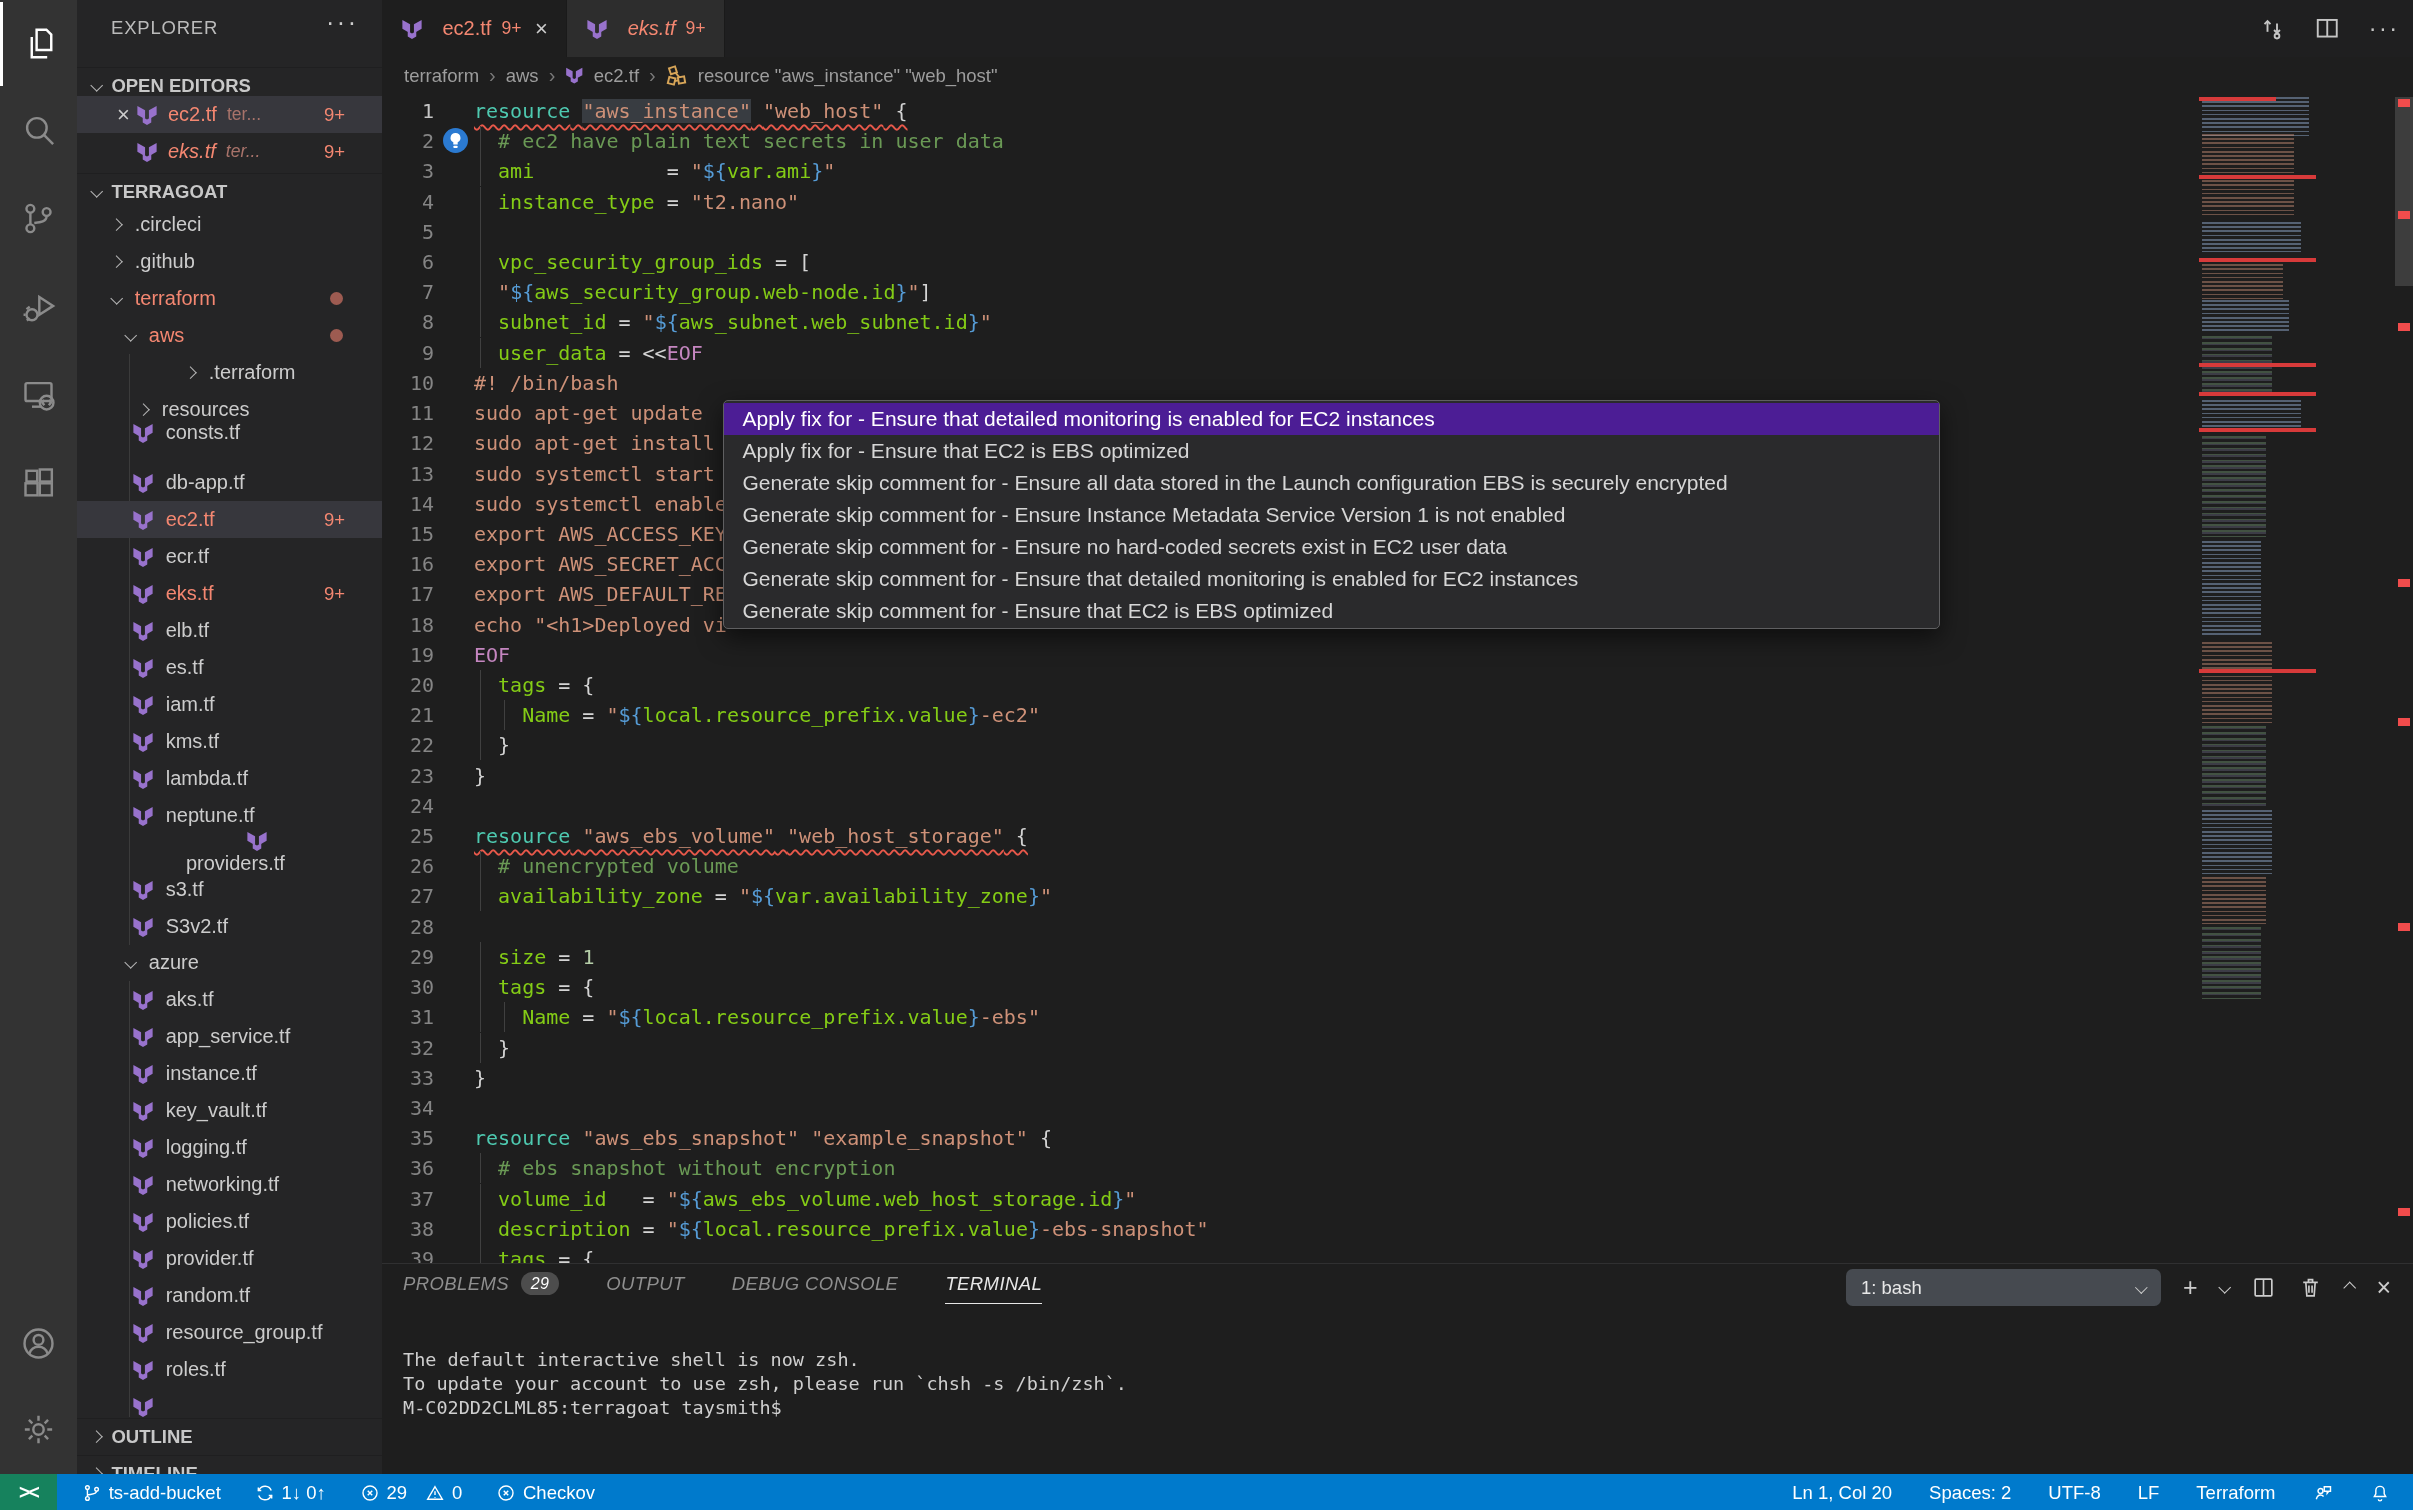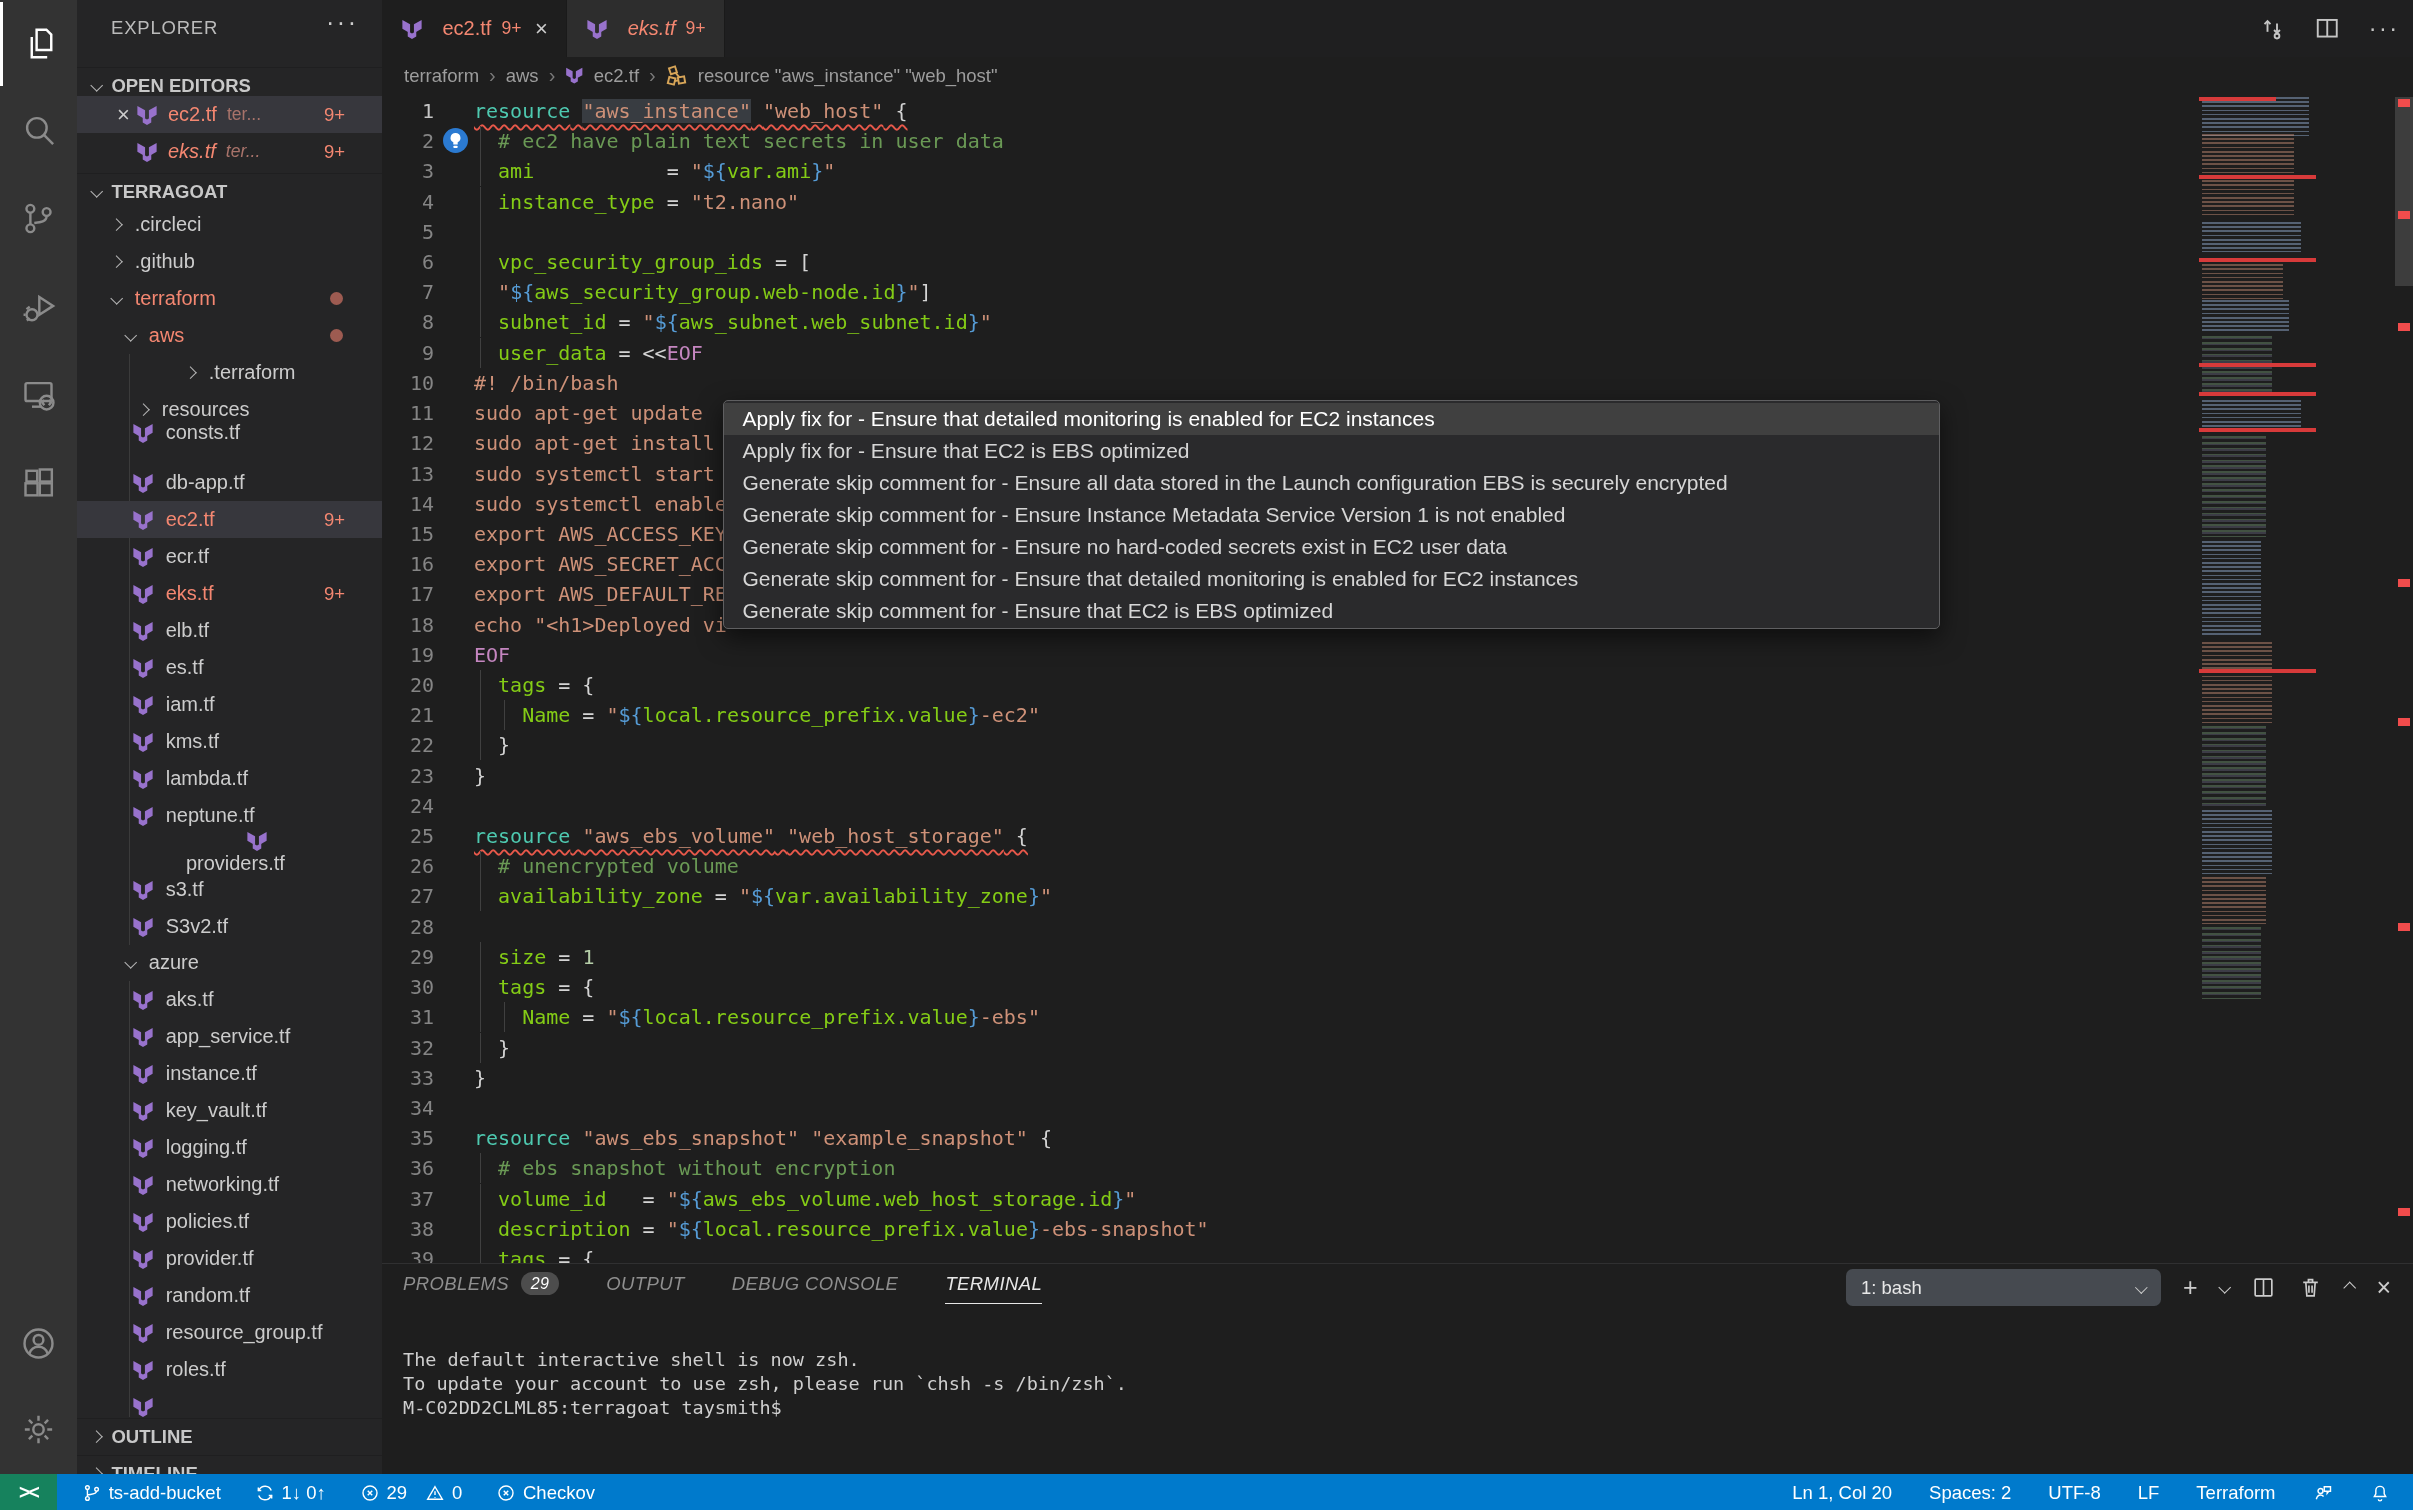--- a/index.html
+++ b/index.html
@@ -56,21 +56,21 @@
   .cl{position:absolute;left:0;height:30px;line-height:30px;white-space:pre;font-family:"DejaVu Sans Mono",monospace;font-size:20px;}
   .guide{position:absolute;top:0;height:30px;border-left:0.8px solid #404040;}
   .k{color:#4ec9b0}.s{color:#ce9178}.p{color:#d4d4d4}.v{color:#84cc16}.b{color:#569cd6}
   .c{color:#6a9955}.n{color:#b5cea8}.e{color:#c586c0}
   .h{color:#ce9178;background:rgba(88,98,108,.45);}
   .squig{text-decoration:underline;text-decoration-style:wavy;text-decoration-color:#e8584a;text-decoration-thickness:1.7px;text-underline-offset:5.9px;text-decoration-skip-ink:none;}
   #bulb{position:absolute;left:443px;top:128px;width:25px;height:25px;cursor:pointer;z-index:3;}
   
   #quickfix{position:absolute;left:723px;top:400px;width:1215px;background:#2a2a2c;border:1.7px solid #5f5f61;border-radius:5px;z-index:10;box-shadow:0 8.4px 25px rgba(0,0,0,.55);padding:1.7px 0;}
   .qf{height:32px;line-height:32px;padding-left:18.5px;font-size:21px;color:#d6d6d6;white-space:nowrap;overflow:hidden;cursor:pointer;}
-  .qf.sel{background:#404040;color:#ffffff;}
+  .qf.sel{background:#4c1d95;color:#ffffff;}
   
   #minimap{position:absolute;left:2199px;top:94px;width:117px;height:1007px;cursor:pointer;}
   .mm{position:absolute;left:3.4px;background-image:repeating-linear-gradient(180deg,rgba(140,165,200,.5) 0 1.7px,transparent 1.7px 4.2px);}
   .mm.warm{background-image:repeating-linear-gradient(180deg,rgba(205,145,120,.45) 0 1.7px,transparent 1.7px 4.2px);}
   .mm.mix{background-image:repeating-linear-gradient(180deg,rgba(120,160,120,.4) 0 1.7px,rgba(150,150,190,.25) 1.7px 3.4px,transparent 3.4px 5.9px);}
   .mmerr{position:absolute;left:0;width:117px;height:4.2px;background:#d73a3a;}
   #ruler{position:absolute;left:2395px;top:94px;width:18.5px;height:1380px;}
   #ruler .slider{position:absolute;left:0;width:18.5px;top:2.5px;height:189px;background:rgba(121,121,121,.35);cursor:pointer;}
   .rmark{position:absolute;left:3.4px;width:11.7px;height:7.6px;background:#f14c4c;}
   

